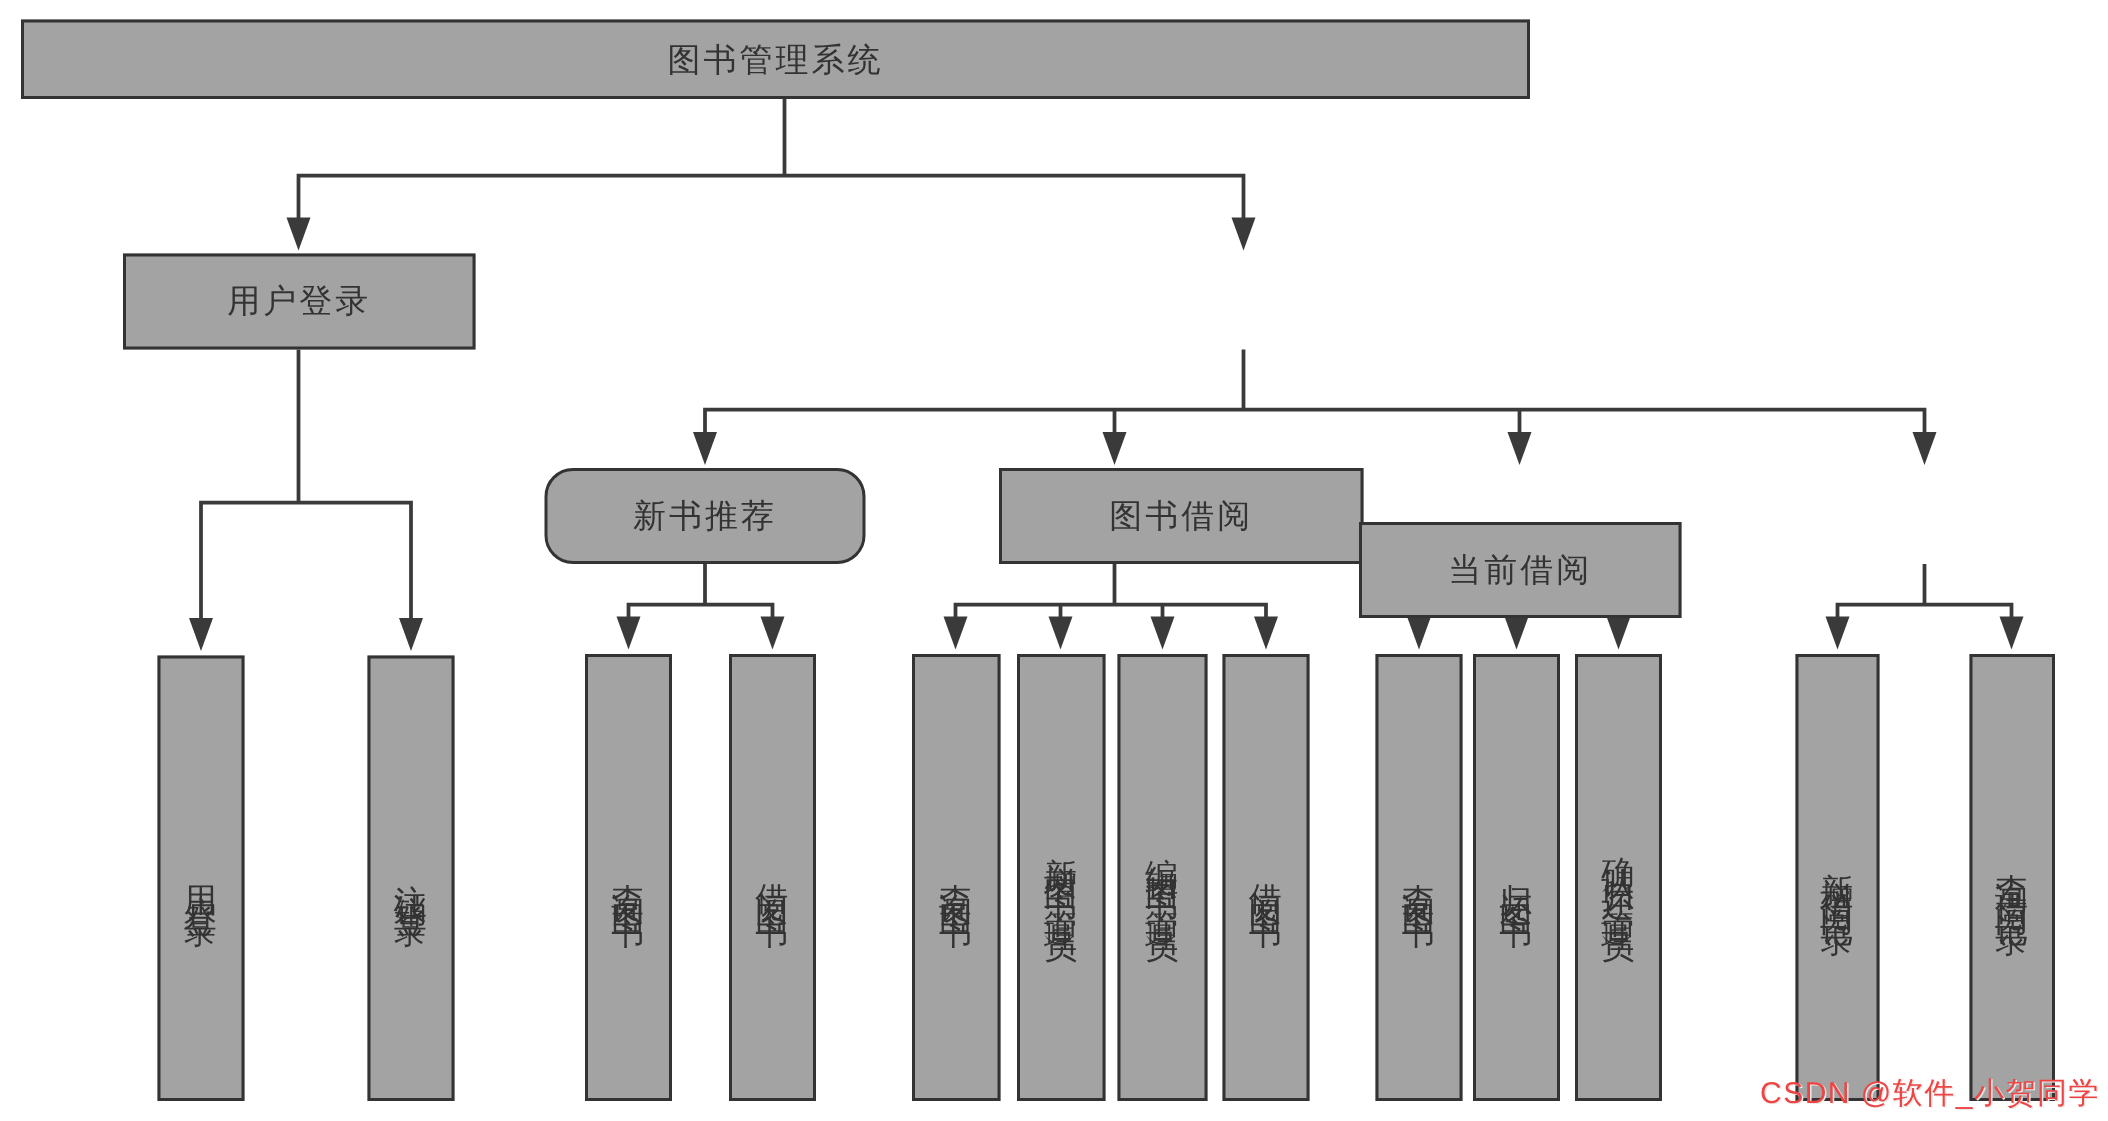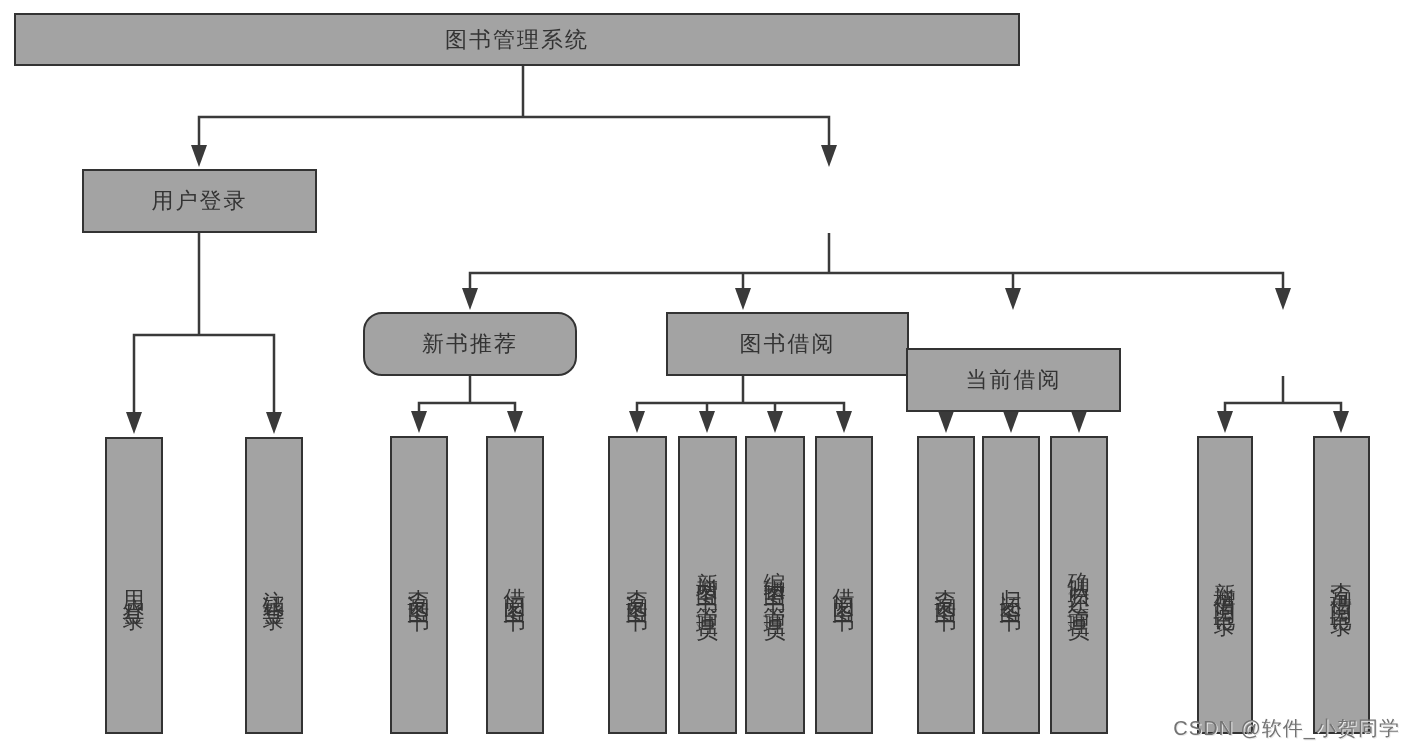--- a/index.html
+++ b/index.html
@@ -38,21 +38,21 @@
     left: 0; top: 0;
     width: 1405px; height: 747px;
     pointer-events: none;
   }
   .watermark {
     position: absolute;
     right: 5px;
     bottom: 5px;
     font-size: 20px;
     letter-spacing: 1px;
-    color: #737373;
+    color: #ef4444;
     text-shadow: 1px 1px 0 #e8e8e8;
     white-space: nowrap;
   }
 </style>
 </head>
 <body>
 
 <div class="canvas">
 
   <svg class="connectors" viewBox="0 0 1405 747" xmlns="http://www.w3.org/2000/svg">

